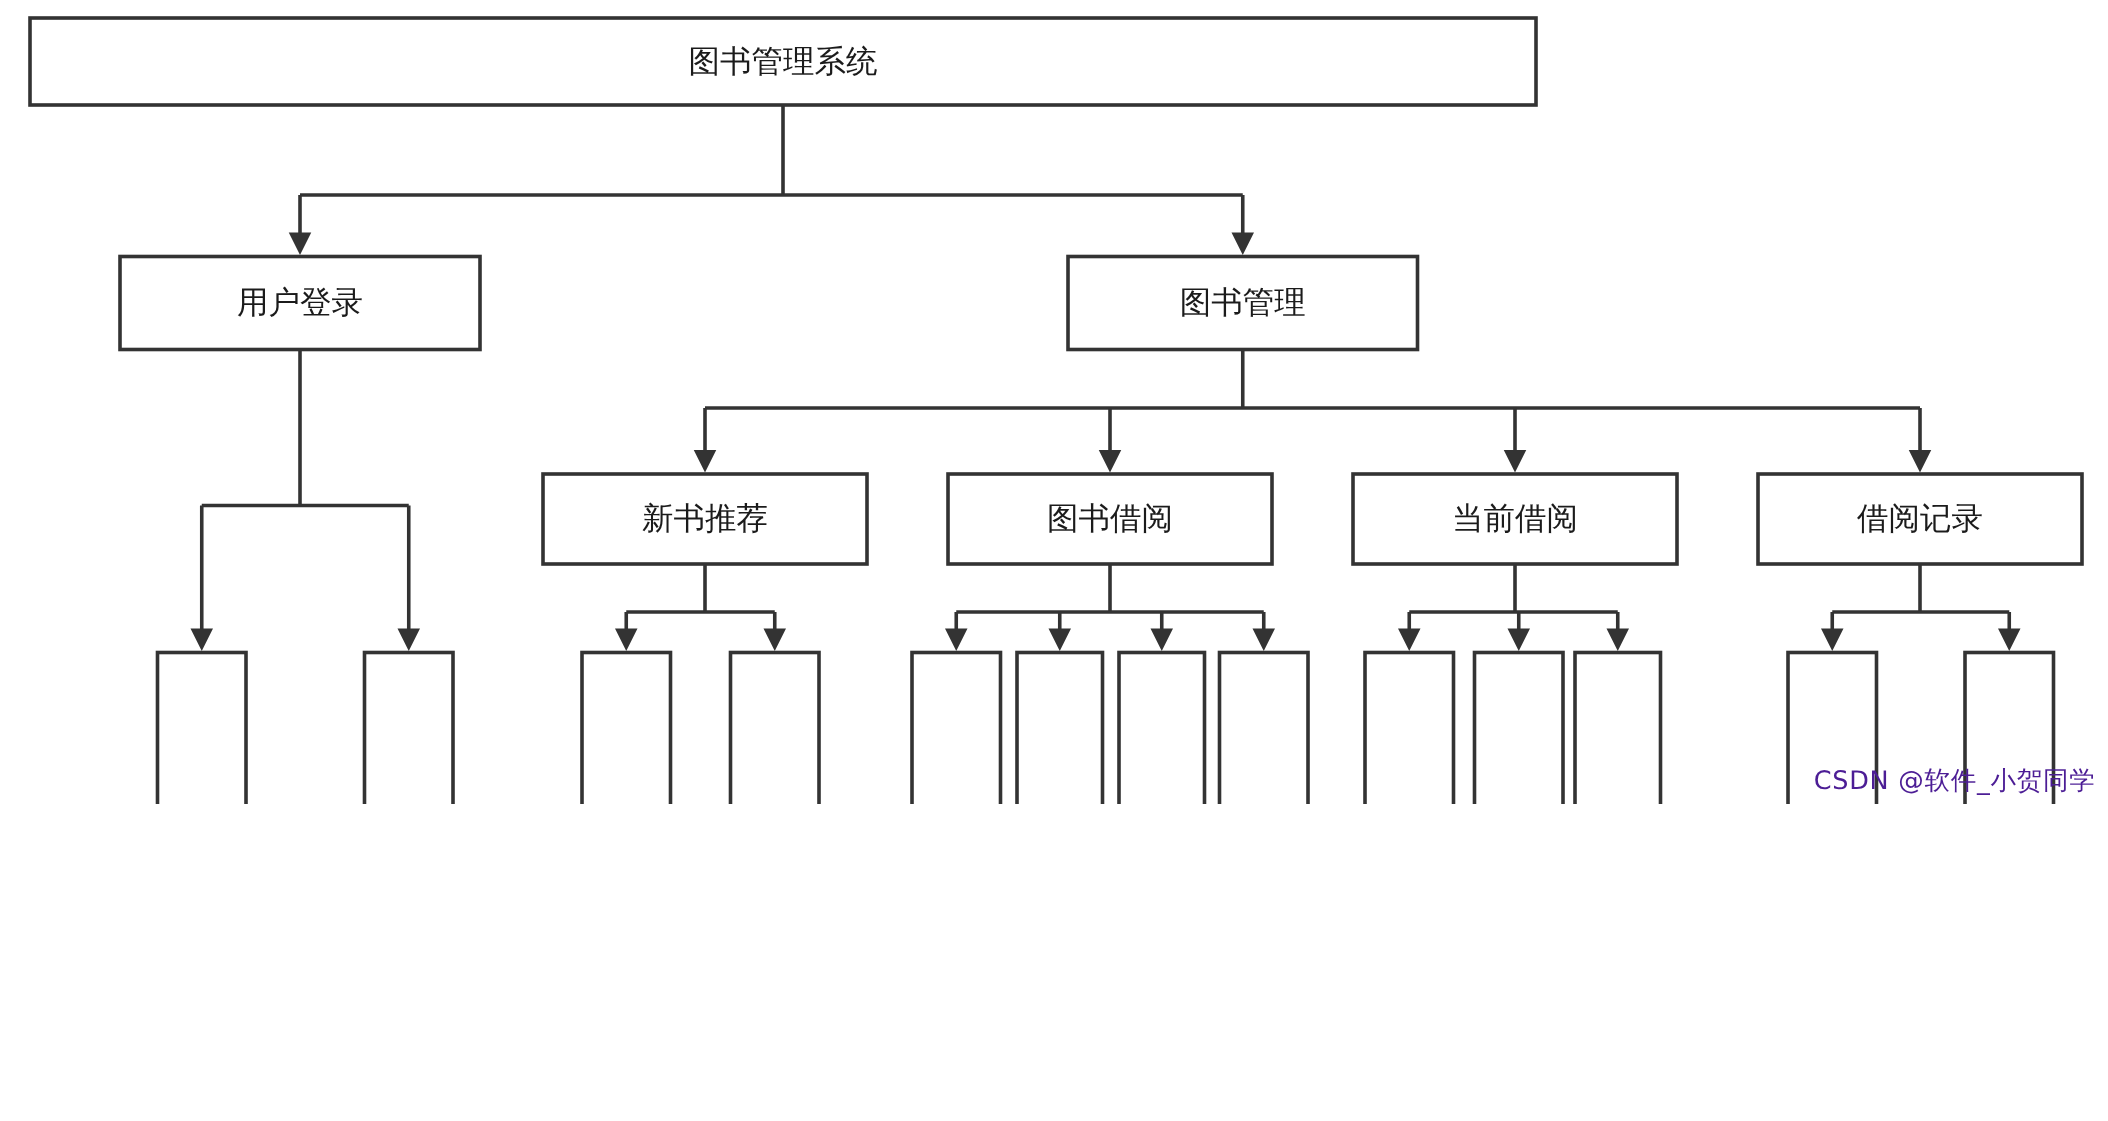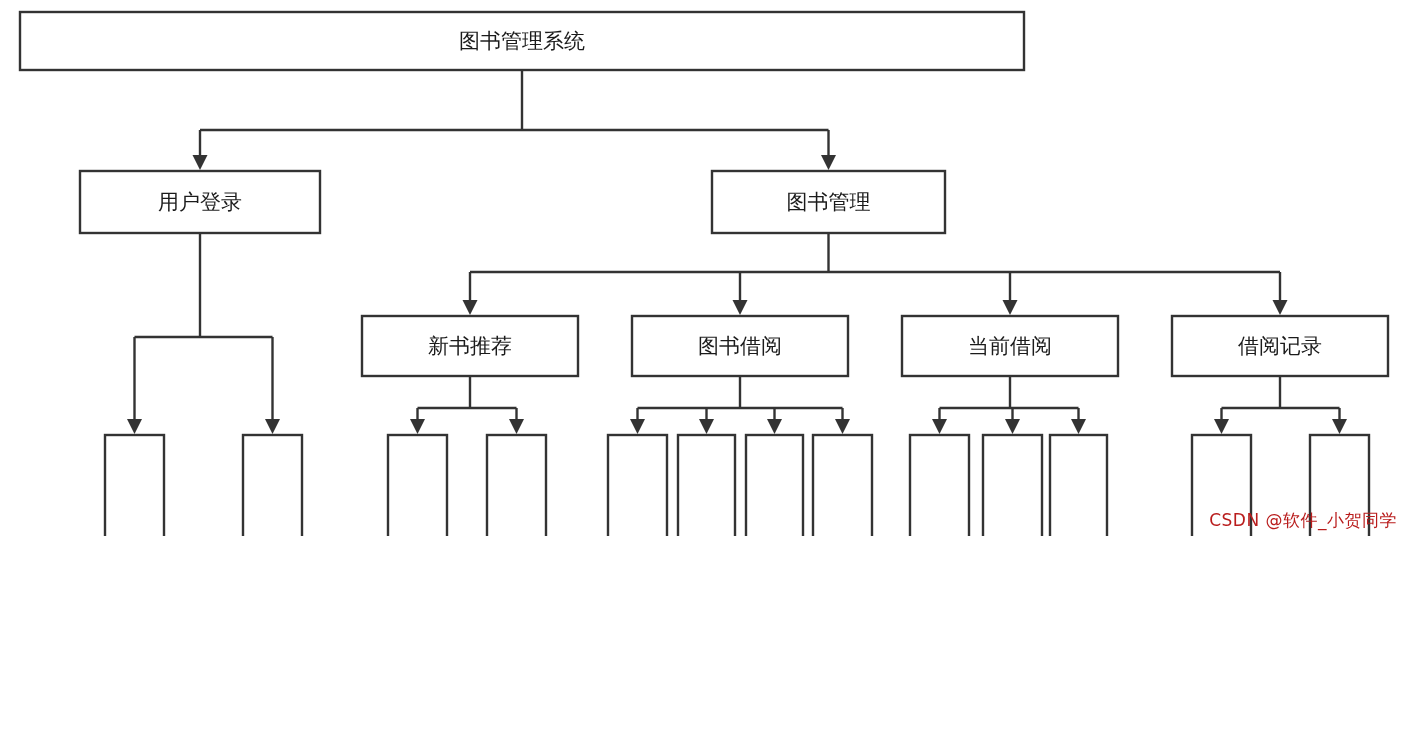--- a/index.html
+++ b/index.html
@@ -61,21 +61,21 @@
     justify-content: center;
     white-space: nowrap;
     pointer-events: none;
   }
   .watermark {
     position: absolute;
     right: 8px;
     bottom: 4px;
     font-family: "DejaVu Sans", "Liberation Sans", sans-serif;
     font-size: 17px;
-    color: #b91c1c;
+    color: #4c1d95;
     letter-spacing: 0.5px;
     user-select: none;
   }
 </style>
 </head>
 <body>
 
 <div id="diagram-root">
 
   <svg id="flow-svg" viewBox="0 0 1405 747">

